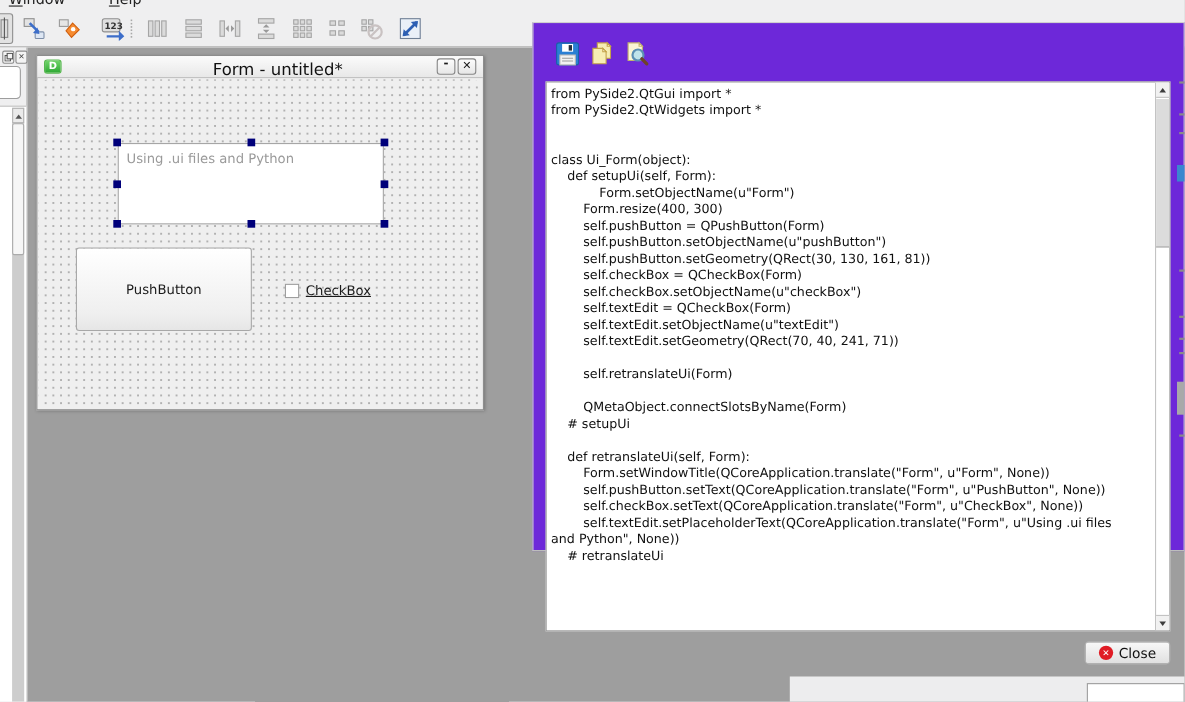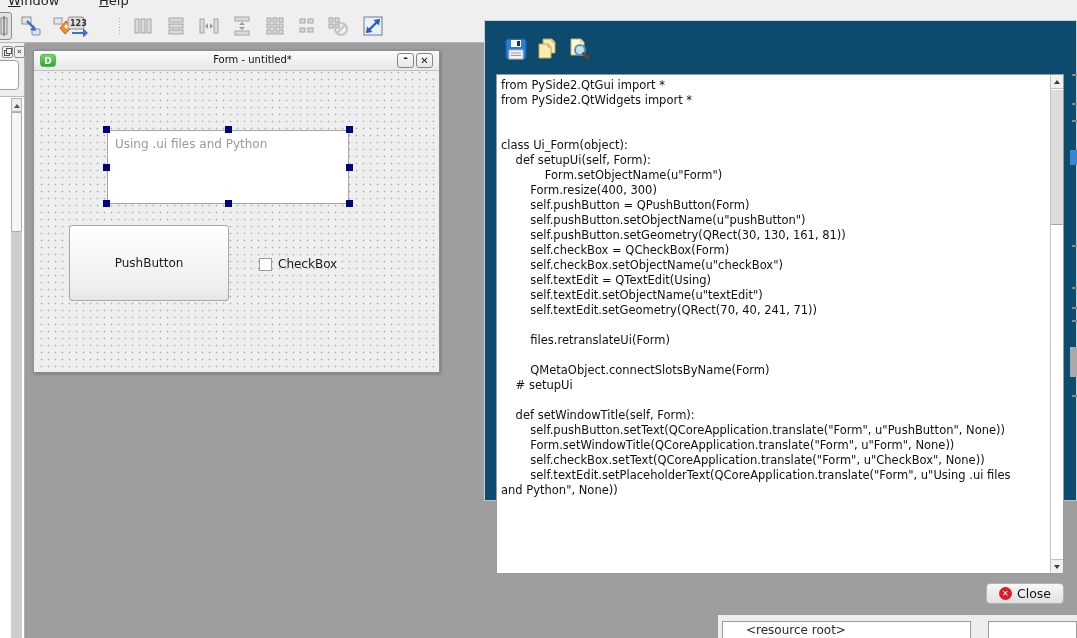--- a/index.html
+++ b/index.html
@@ -47,43 +47,43 @@
 
   
   #formwin { left:33px; top:50px; width:407px; height:323px; border:1px solid #8d8d8d;
              background:#efefef; z-index:2; box-shadow:1px 1px 3px rgba(0,0,0,.25); }
   #form-titlebar { position:absolute; left:0; top:0; width:100%; height:20px;
                    background:linear-gradient(#fbfbfb,#e8e8e8); border-bottom:1px solid #c2c2c2; }
   #form-icon { position:absolute; left:6px; top:3px; width:16px; height:13px; border-radius:3px;
                background:linear-gradient(#72d56b,#2ea834); color:#fff; font-size:9px;
                font-weight:bold; text-align:center; line-height:13px; border:1px solid #57b84f; }
   #form-title { position:absolute; left:0; width:100%; text-align:center; top:3px;
-                font-size:10px; color:#111;padding-left:32px; }
+                font-size:15px; color:#111;padding-left:32px; }
   .wbtn { position:absolute; top:2px; width:17px; height:15px; border:1px solid #868686;
           border-radius:3px; background:linear-gradient(#fcfcfc,#e7e7e7); text-align:center; }
   #btn-min { left:363px; font-size:11px; line-height:7px; font-weight:bold; }
   #btn-close { left:382px; font-size:10px; line-height:14px; font-weight:bold; }
   #form-canvas { position:absolute; left:1px; top:21px; right:1px; bottom:1px; background:#efefef;
                  background-image:radial-gradient(circle,#b1b1b1 0.9px,rgba(0,0,0,0) 1.05px);
                  background-size:7px 7px; background-position:3px 4px;border-radius:10px; }
   #w-textedit { position:absolute; left:72px; top:58px; width:242px; height:74px; background:#fff;
                 border:1px solid #a6a6a6; }
   #w-textedit .ph { position:absolute; left:7px; top:6px; font-size:12px; color:#9a9a9a; }
   .handle { position:absolute; width:7px; height:7px; background:#00007a; }
   #w-pushbutton { position:absolute; left:34px; top:153px; width:160px; height:76px;
                   border:1px solid #a8a8a8; border-radius:3px;
                   background:linear-gradient(#ffffff,#efefef 80%,#e6e6e6);
                   display:flex; align-items:center; justify-content:center; font-size:12px; }
   #w-checkbox { position:absolute; left:224px; top:185px; height:14px; display:flex;
                 align-items:center; }
   #w-checkbox .box { width:13px; height:13px; background:#fff; border:1px solid #9e9e9e; }
-  #w-checkbox .lbl { margin-left:6px; font-size:12px; }
-
-  
-  #preview { left:484px; top:20px; width:593px; height:481px; background:#0c4a6e;
+  #w-checkbox .lbl { margin-left:6px; font-size:12px;text-decoration:underline; }
+
+  
+  #preview { left:484px; top:20px; width:593px; height:481px; background:#6d28d9;
              border:1px solid #cfcfcf; border-bottom:1px solid #bdbdbd; z-index:6; }
   .picon { position:absolute; top:16px; width:24px; height:24px; }
   #codearea { position:absolute; left:11px; top:53px; width:568px; height:500px; background:#fff;
               border:1px solid #9a9a9a; overflow:hidden; }
   #codetext { position:absolute; left:4px; top:3px; right:16px; font-size:11.5px; }
   .code-line { white-space:pre; height:15px; line-height:15px; color:#101010; overflow:hidden; }
   #vscroll { position:absolute; right:0; top:0; width:13px; height:100%;
              border-left:1px solid #c3c3c3; background:#fff; }
   .sbtn { position:absolute; left:0; width:13px; height:14px; background:#f1f1f1; }
   .sbtn.up { top:0; border-bottom:1px solid #c3c3c3; }
@@ -146,21 +146,21 @@
   </div>
   <div class="tbtn" style="left:49px">
     <span>
       <svg width="22" height="22">
           <rect x="2" y="3" width="8" height="6" fill="#e6e6e6" stroke="#9a9a9a"></rect>
           <path d="M8 13 L14 6 L20 12 L13 19 Z" fill="#f68b30" stroke="#d06010"></path>
           <circle cx="14.5" cy="11.5" r="2" fill="#fff"></circle>
         </svg>
       </span>
   </div>
-  <div class="tbtn" style="left:64px">
+  <div class="tbtn" style="left:89px">
     <span>
       <svg width="24" height="22">
           <rect x="2" y="2" width="16" height="12" rx="2" fill="#dfdfdf" stroke="#8f8f8f"></rect>
           <text x="4" y="11" font-size="8" font-weight="bold" fill="#333">123</text>
           <path d="M6 17 L17 17 L17 13 L22 18 L17 22.5 L17 19 L6 19 Z" fill="#3d6ec9"></path>
         </svg>
       </span>
   </div>
   <div class="tsep" style="left:118px"></div>
   <div class="tbtn" style="left:129px">
@@ -343,51 +343,51 @@
         <div class="code-line"></div>
         <div class="code-line">class Ui_Form(object):</div>
         <div class="code-line">    def setupUi(self, Form):</div>
         <div class="code-line">            Form.setObjectName(u"Form")</div>
         <div class="code-line">        Form.resize(400, 300)</div>
         <div class="code-line">        self.pushButton = QPushButton(Form)</div>
         <div class="code-line">        self.pushButton.setObjectName(u"pushButton")</div>
         <div class="code-line">        self.pushButton.setGeometry(QRect(30, 130, 161, 81))</div>
         <div class="code-line">        self.checkBox = QCheckBox(Form)</div>
         <div class="code-line">        self.checkBox.setObjectName(u"checkBox")</div>
-        <div class="code-line">        self.textEdit = QTextEdit(Using)</div>
+        <div class="code-line">        self.textEdit = QCheckBox(Form)</div>
         <div class="code-line">        self.textEdit.setObjectName(u"textEdit")</div>
         <div class="code-line">        self.textEdit.setGeometry(QRect(70, 40, 241, 71))</div>
         <div class="code-line"></div>
-        <div class="code-line">        files.retranslateUi(Form)</div>
+        <div class="code-line">        self.retranslateUi(Form)</div>
         <div class="code-line"></div>
         <div class="code-line">        QMetaObject.connectSlotsByName(Form)</div>
         <div class="code-line">    # setupUi</div>
         <div class="code-line"></div>
-        <div class="code-line">    def setWindowTitle(self, Form):</div>
+        <div class="code-line">    def retranslateUi(self, Form):</div>
+        <div class="code-line">        Form.setWindowTitle(QCoreApplication.translate("Form", u"Form", None))</div>
         <div class="code-line">        self.pushButton.setText(QCoreApplication.translate("Form", u"PushButton", None))</div>
-        <div class="code-line">        Form.setWindowTitle(QCoreApplication.translate("Form", u"Form", None))</div>
         <div class="code-line">        self.checkBox.setText(QCoreApplication.translate("Form", u"CheckBox", None))</div>
         <div class="code-line">        self.textEdit.setPlaceholderText(QCoreApplication.translate("Form", u"Using .ui files</div>
         <div class="code-line">and Python", None))</div>
+        <div class="code-line">    # retranslateUi</div>
       </div>
     <div id="vscroll">
       <div class="sbtn up"></div>
       <div id="vthumb"></div>
       <div class="sbtn down"></div>
     </div>
   </div>
 
   <div id="closebtn">
     <span class="redx">✕</span>
     <span>Close</span>
   </div>
 </div>
 
 <div id="resourcestrip" class="abs">
-  <div id="resbox1" class="resbox">&lt;resource root&gt;</div>
   <div id="resbox2" class="resbox"></div>
 </div>
 
 <div id="edge" class="abs">
   <div class="frag" style="top:54px"></div>
   <div class="frag" style="top:83px"></div>
   <div class="frag" style="top:100px"></div>
   <div id="frag-blue"></div>
   <div class="frag" style="top:225px"></div>
   <div class="frag" style="top:267px"></div>

